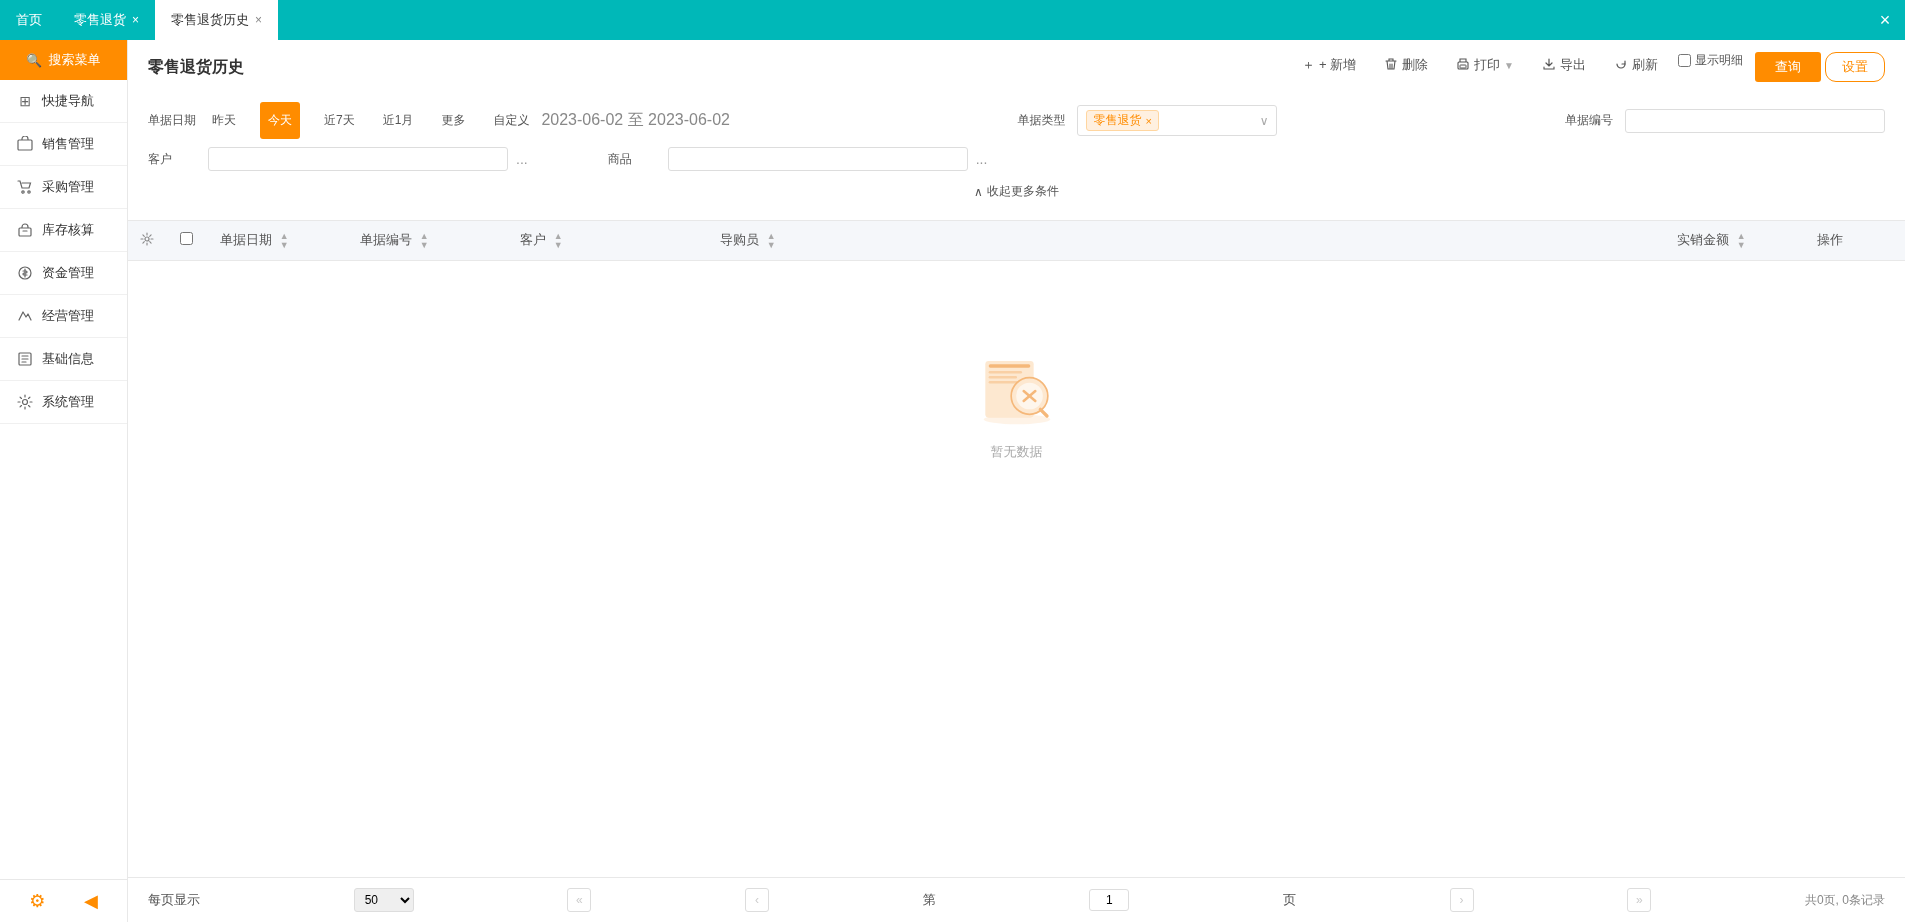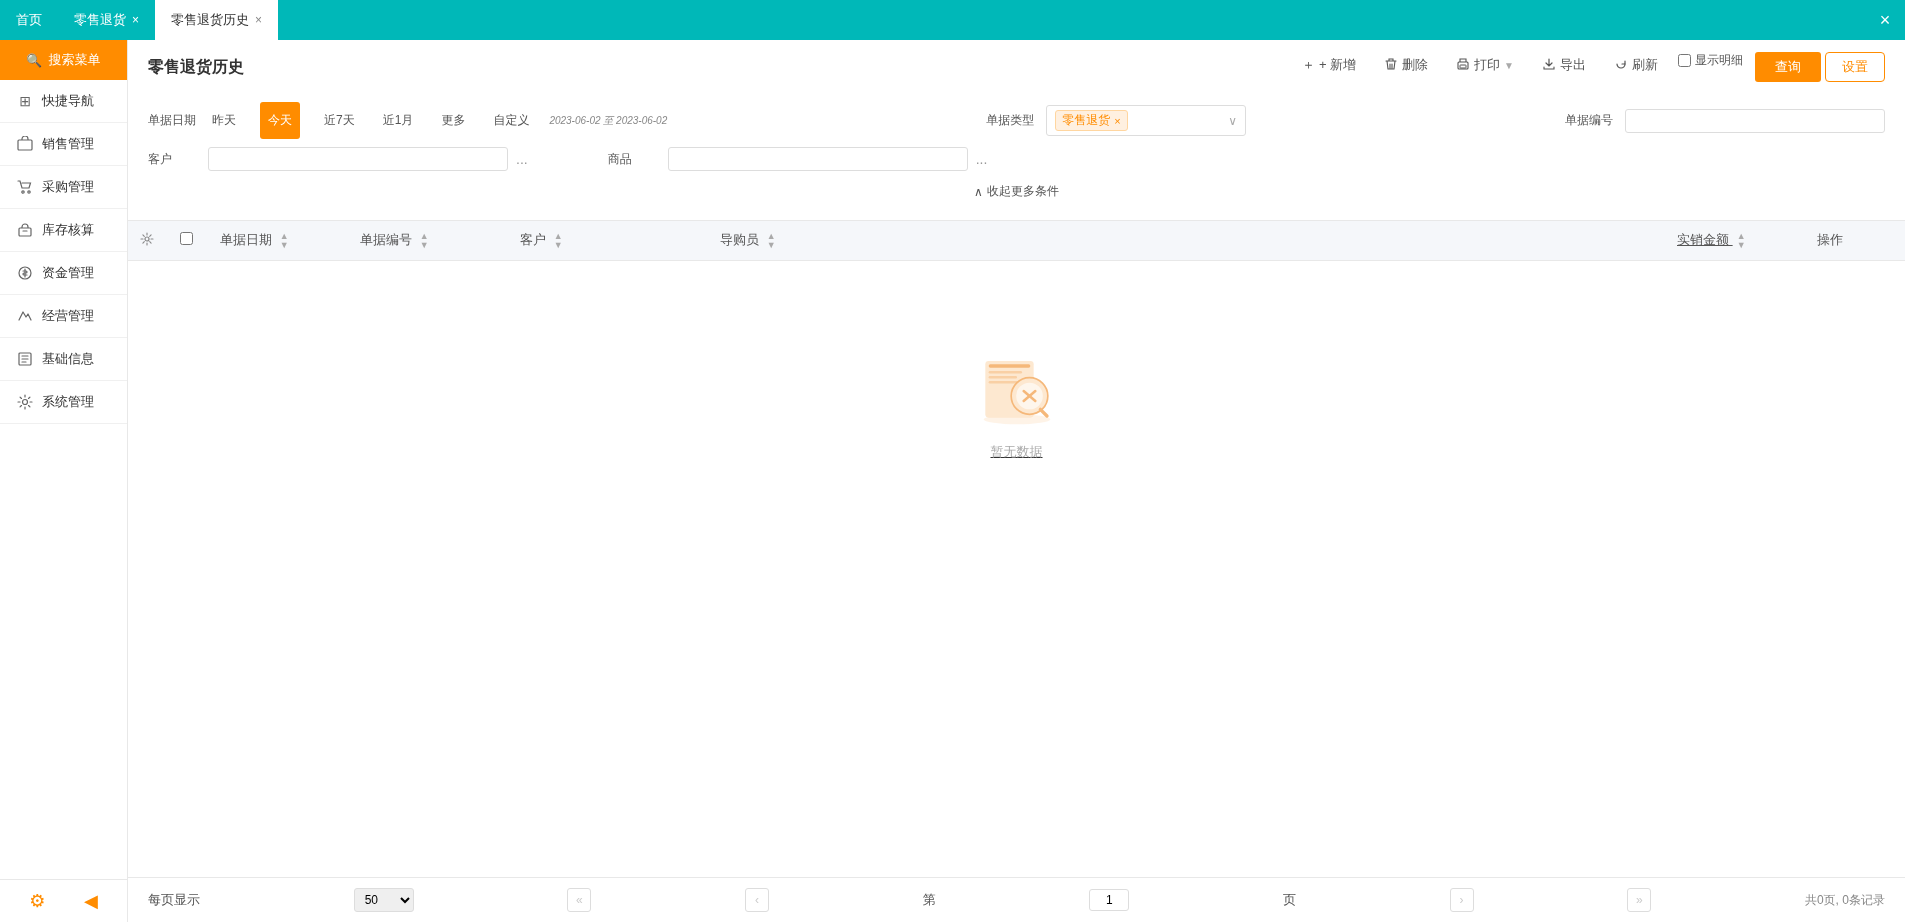--- a/index.html
+++ b/index.html
@@ -163,21 +163,21 @@
       padding: 6px 20px;
       border-radius: 3px;
       font-size: 13px;
       cursor: pointer;
     }
     .btn-settings {
       background: #fff;
       color: #ff8c00;
       border: 1px solid #ff8c00;
       padding: 5px 16px;
-      border-radius: 4px;
+      border-radius: 11px;
       font-size: 13px;
       cursor: pointer;
     }
     .show-detail {
       display: flex;
       align-items: center;
       gap: 4px;
       font-size: 12px;
       color: #555;
     }
@@ -211,24 +211,23 @@
       cursor: pointer;
       padding: 2px 4px;
     }
     .date-opt.active {
       background: #ff8c00;
       color: #fff;
       border-radius: 3px;
       padding: 10px 8px;
     }
     .date-range {
-      font-size: 10px;
+      font-size: 16px;
       color: #888;
-      margin-left: 16px;
-      font-style: italic;
+      margin-left: 8px;
     }
     .filter-input {
       border: 1px solid #ddd;
       border-radius: 3px;
       padding: 4px 8px;
       font-size: 12px;
       width: 160px;
     }
     .filter-type-select {
       display: flex;
@@ -301,21 +300,21 @@
       font-size: 9px;
       color: #aaa;
       vertical-align: middle;
     }
     .col-checkbox { width: 40px; text-align: center; }
     .col-settings { width: 40px; text-align: center; }
     .col-date { width: 140px; }
     .col-num { width: 160px; }
     .col-customer { width: 200px; }
     .col-guide { width: 200px; }
-    .col-amount { width: 140px; text-align: right; text-decoration: underline; }
+    .col-amount { width: 140px; text-align: right; }
     .col-action { width: 100px; text-align: center; }
 
     
     .empty-state {
       display: flex;
       flex-direction: column;
       align-items: center;
       justify-content: center;
       padding: 80px 0;
     }
@@ -622,21 +621,21 @@
               <span>实销金额</span>
               <span class="sort-arrows">▲<br>▼</span>
             </th>
             <th class="col-action">
               <span>操作</span>
             </th>
           </tr>
         </thead>
         <tbody>
           <tr>
-            <td colspan="9" style="padding:0;border:none;text-decoration:underline;">
+            <td colspan="9" style="padding:0;border:none;">
               <div class="empty-state">
                 <svg class="empty-icon" viewBox="0 0 120 100" fill="none" xmlns="http://www.w3.org/2000/svg">
                   <ellipse cx="60" cy="90" rx="40" ry="6" fill="#fde8d0" opacity="0.5"></ellipse>
                   <rect x="22" y="20" width="58" height="68" rx="4" fill="#fde8d0"></rect>
                   <rect x="26" y="24" width="50" height="4" rx="2" fill="#f5b87a"></rect>
                   <rect x="26" y="32" width="40" height="3" rx="1.5" fill="#f5b87a" opacity="0.5"></rect>
                   <rect x="26" y="38" width="34" height="3" rx="1.5" fill="#f5b87a" opacity="0.5"></rect>
                   <rect x="26" y="44" width="38" height="3" rx="1.5" fill="#f5b87a" opacity="0.5"></rect>
                   <circle cx="75" cy="62" r="22" fill="#fde8d0" stroke="#f5b87a" stroke-width="2"></circle>
                   <circle cx="75" cy="62" r="16" fill="#fff" opacity="0.6"></circle>

